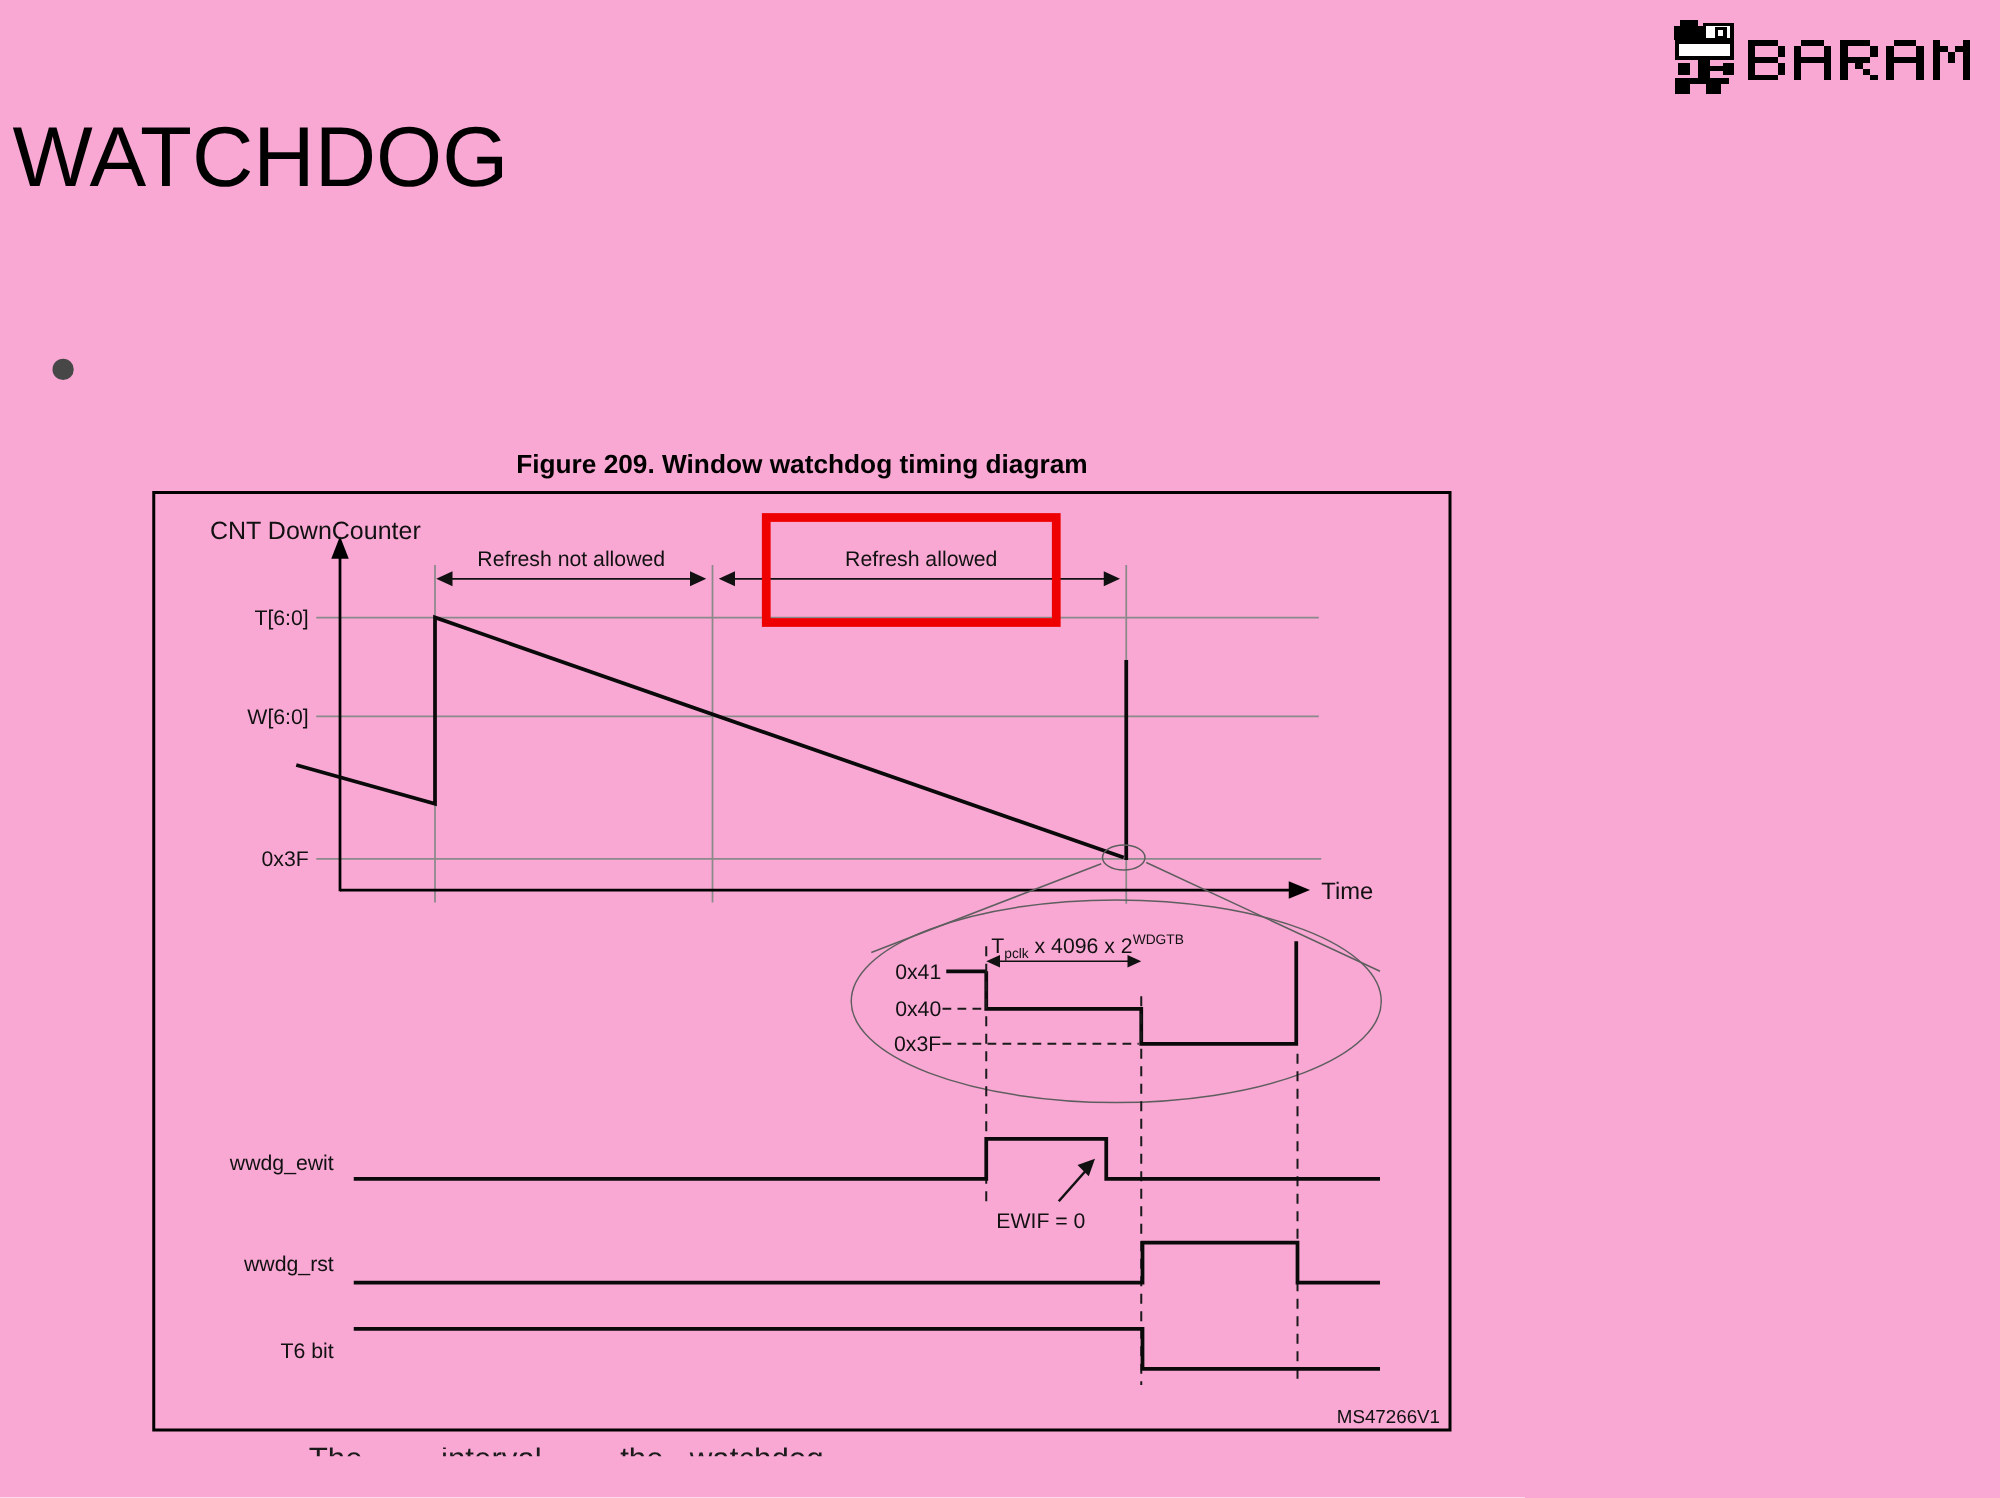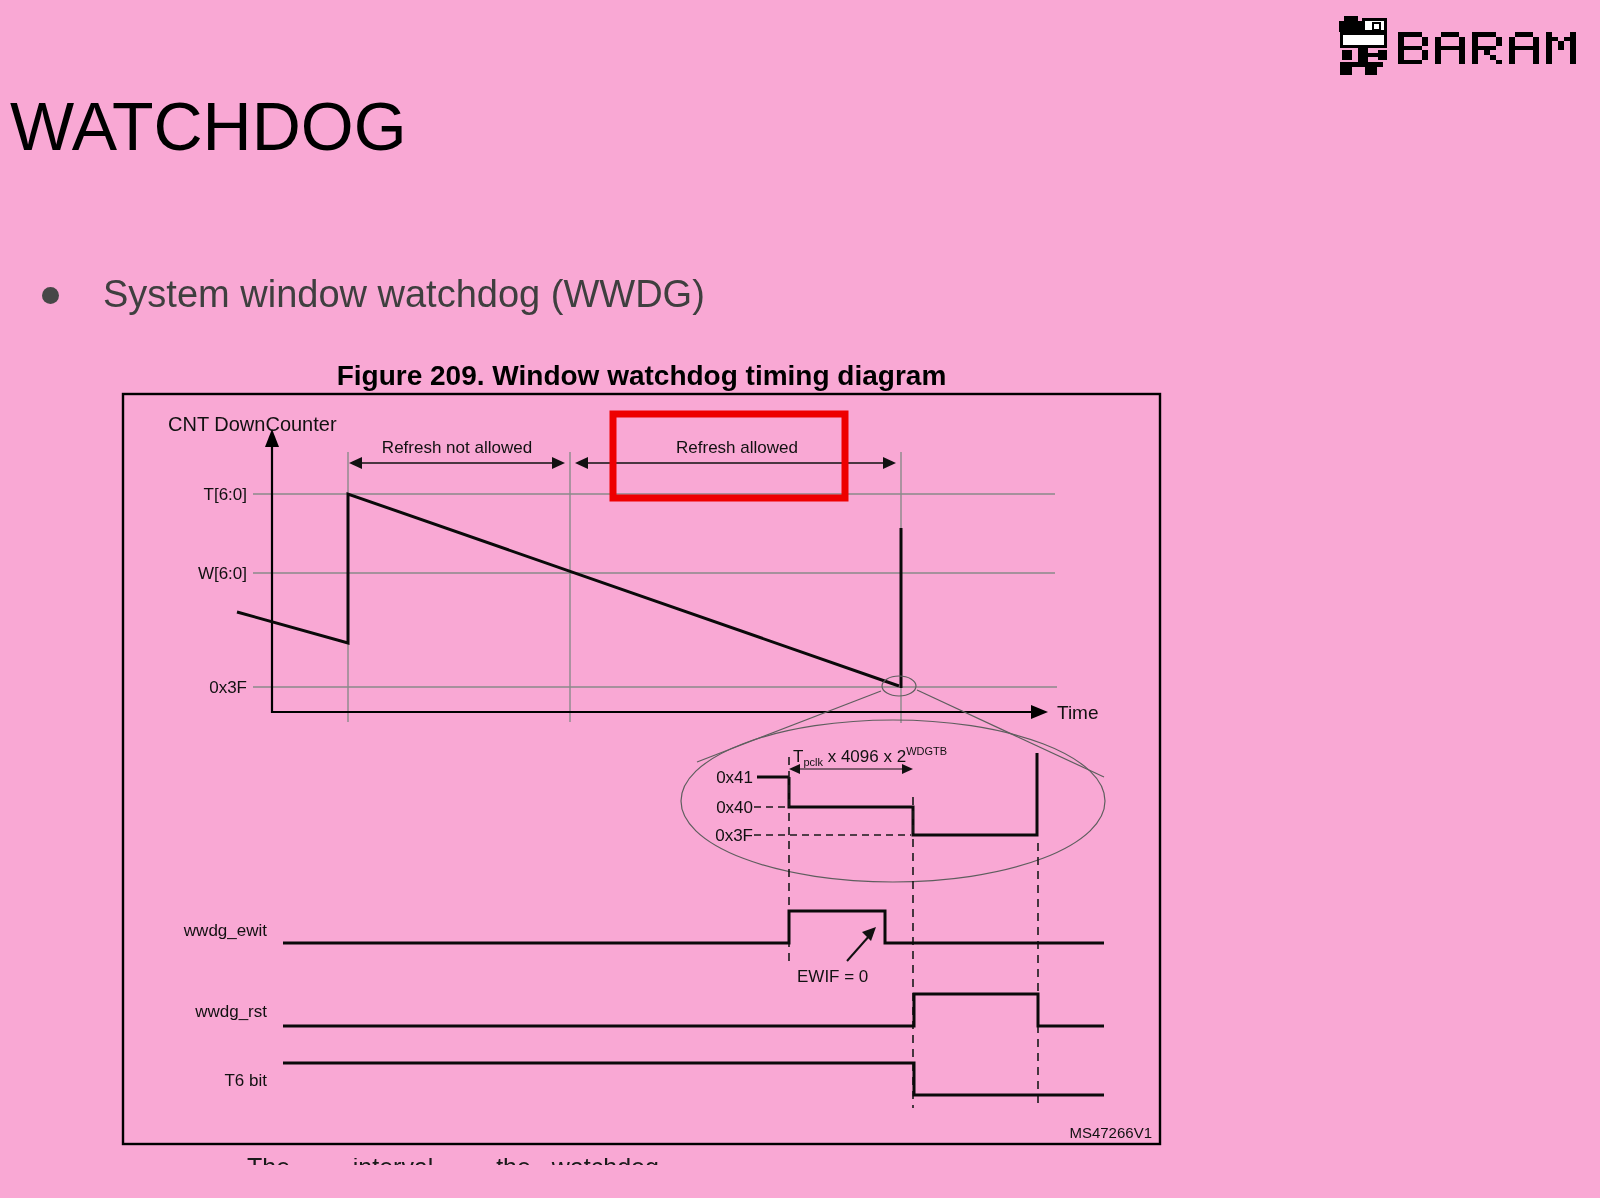--- a/index.html
+++ b/index.html
@@ -14,21 +14,21 @@
   .bullet-row{position:absolute;left:0;top:270px;width:900px;height:50px;}
   .bullet-dot{
     position:absolute;left:42px;top:17px;width:17px;height:17px;border-radius:50%;
     background:#474747;
   }
   .bullet-text{
     position:absolute;left:103px;top:0px;font-size:38px;color:#3f3f3f;line-height:48px;
   }
   .fig-caption{
     position:absolute;left:122px;top:360px;width:1039px;text-align:center;
-    font-size:28px;font-weight:bold;color:#000;
+    font-size:21px;font-weight:bold;color:#000;
   }
   .diagram-svg{position:absolute;left:0;top:0;}
   .logo{position:absolute;right:14px;top:12px;width:250px;height:70px;}
   .logo-icon{position:absolute;left:0px;top:4px;}
   .logo-word{position:absolute;left:62px;top:20px;}
   .footer-clip{
     position:absolute;left:247px;top:1158px;width:1100px;height:7px;overflow:hidden;
   }
   .footer-clip span{
     display:block;margin-top:-8px;font-size:25px;line-height:34px;color:#1a1a1a;
@@ -155,21 +155,20 @@
           <rect x="148" y="27.599999999999998" width="6" height="4.6"></rect>
           <rect x="172" y="27.599999999999998" width="6" height="4.6"></rect>
         </g>
     </svg>
   </div>
 
   <div class="title">WATCHDOG</div>
 
   <div class="bullet-row">
     <span class="bullet-dot"></span>
-    <span class="bullet-text">System window watchdog (WWDG)</span>
   </div>
 
   <div class="fig-caption">Figure 209. Window watchdog timing diagram</div>
 
   <svg class="diagram-svg" width="1600" height="1198" viewBox="0 0 1600 1198">
 
     <rect x="123" y="394" width="1037" height="750" fill="none" stroke="#000" stroke-width="2.4"></rect>
 
     <g stroke="#8a8a8a" stroke-width="1.4">
       <line x1="253" y1="494" x2="1055" y2="494"></line>

